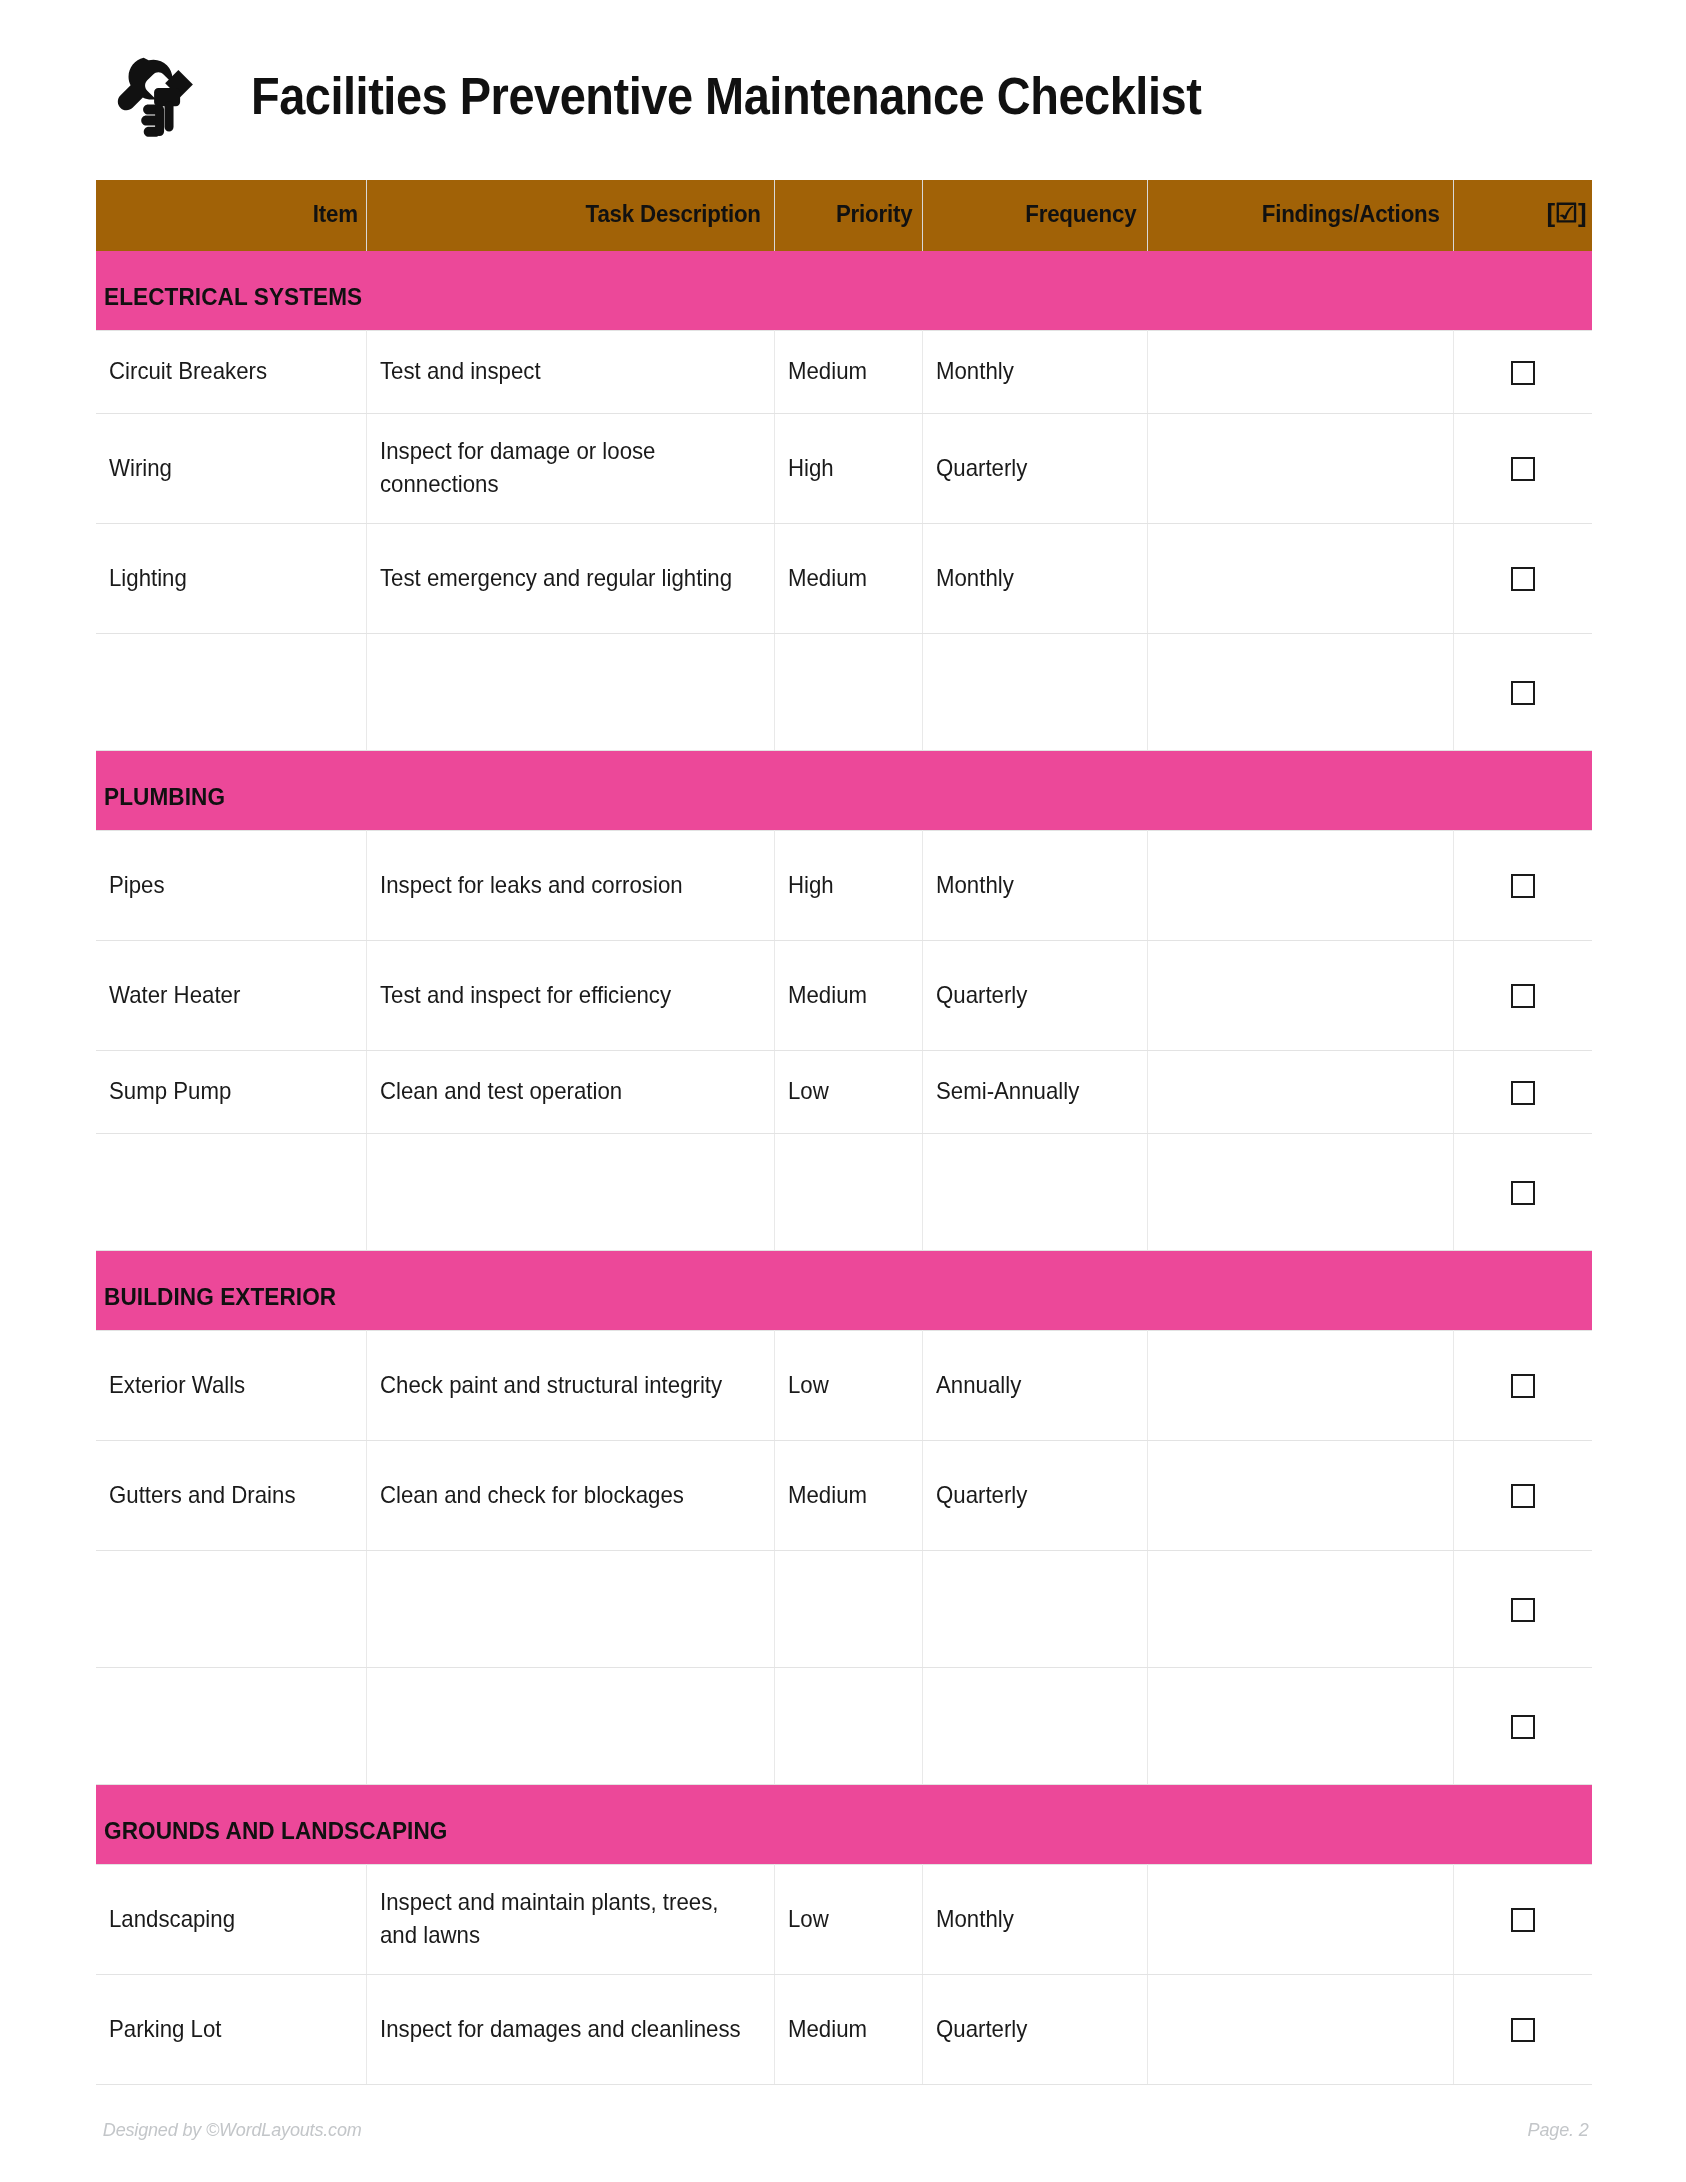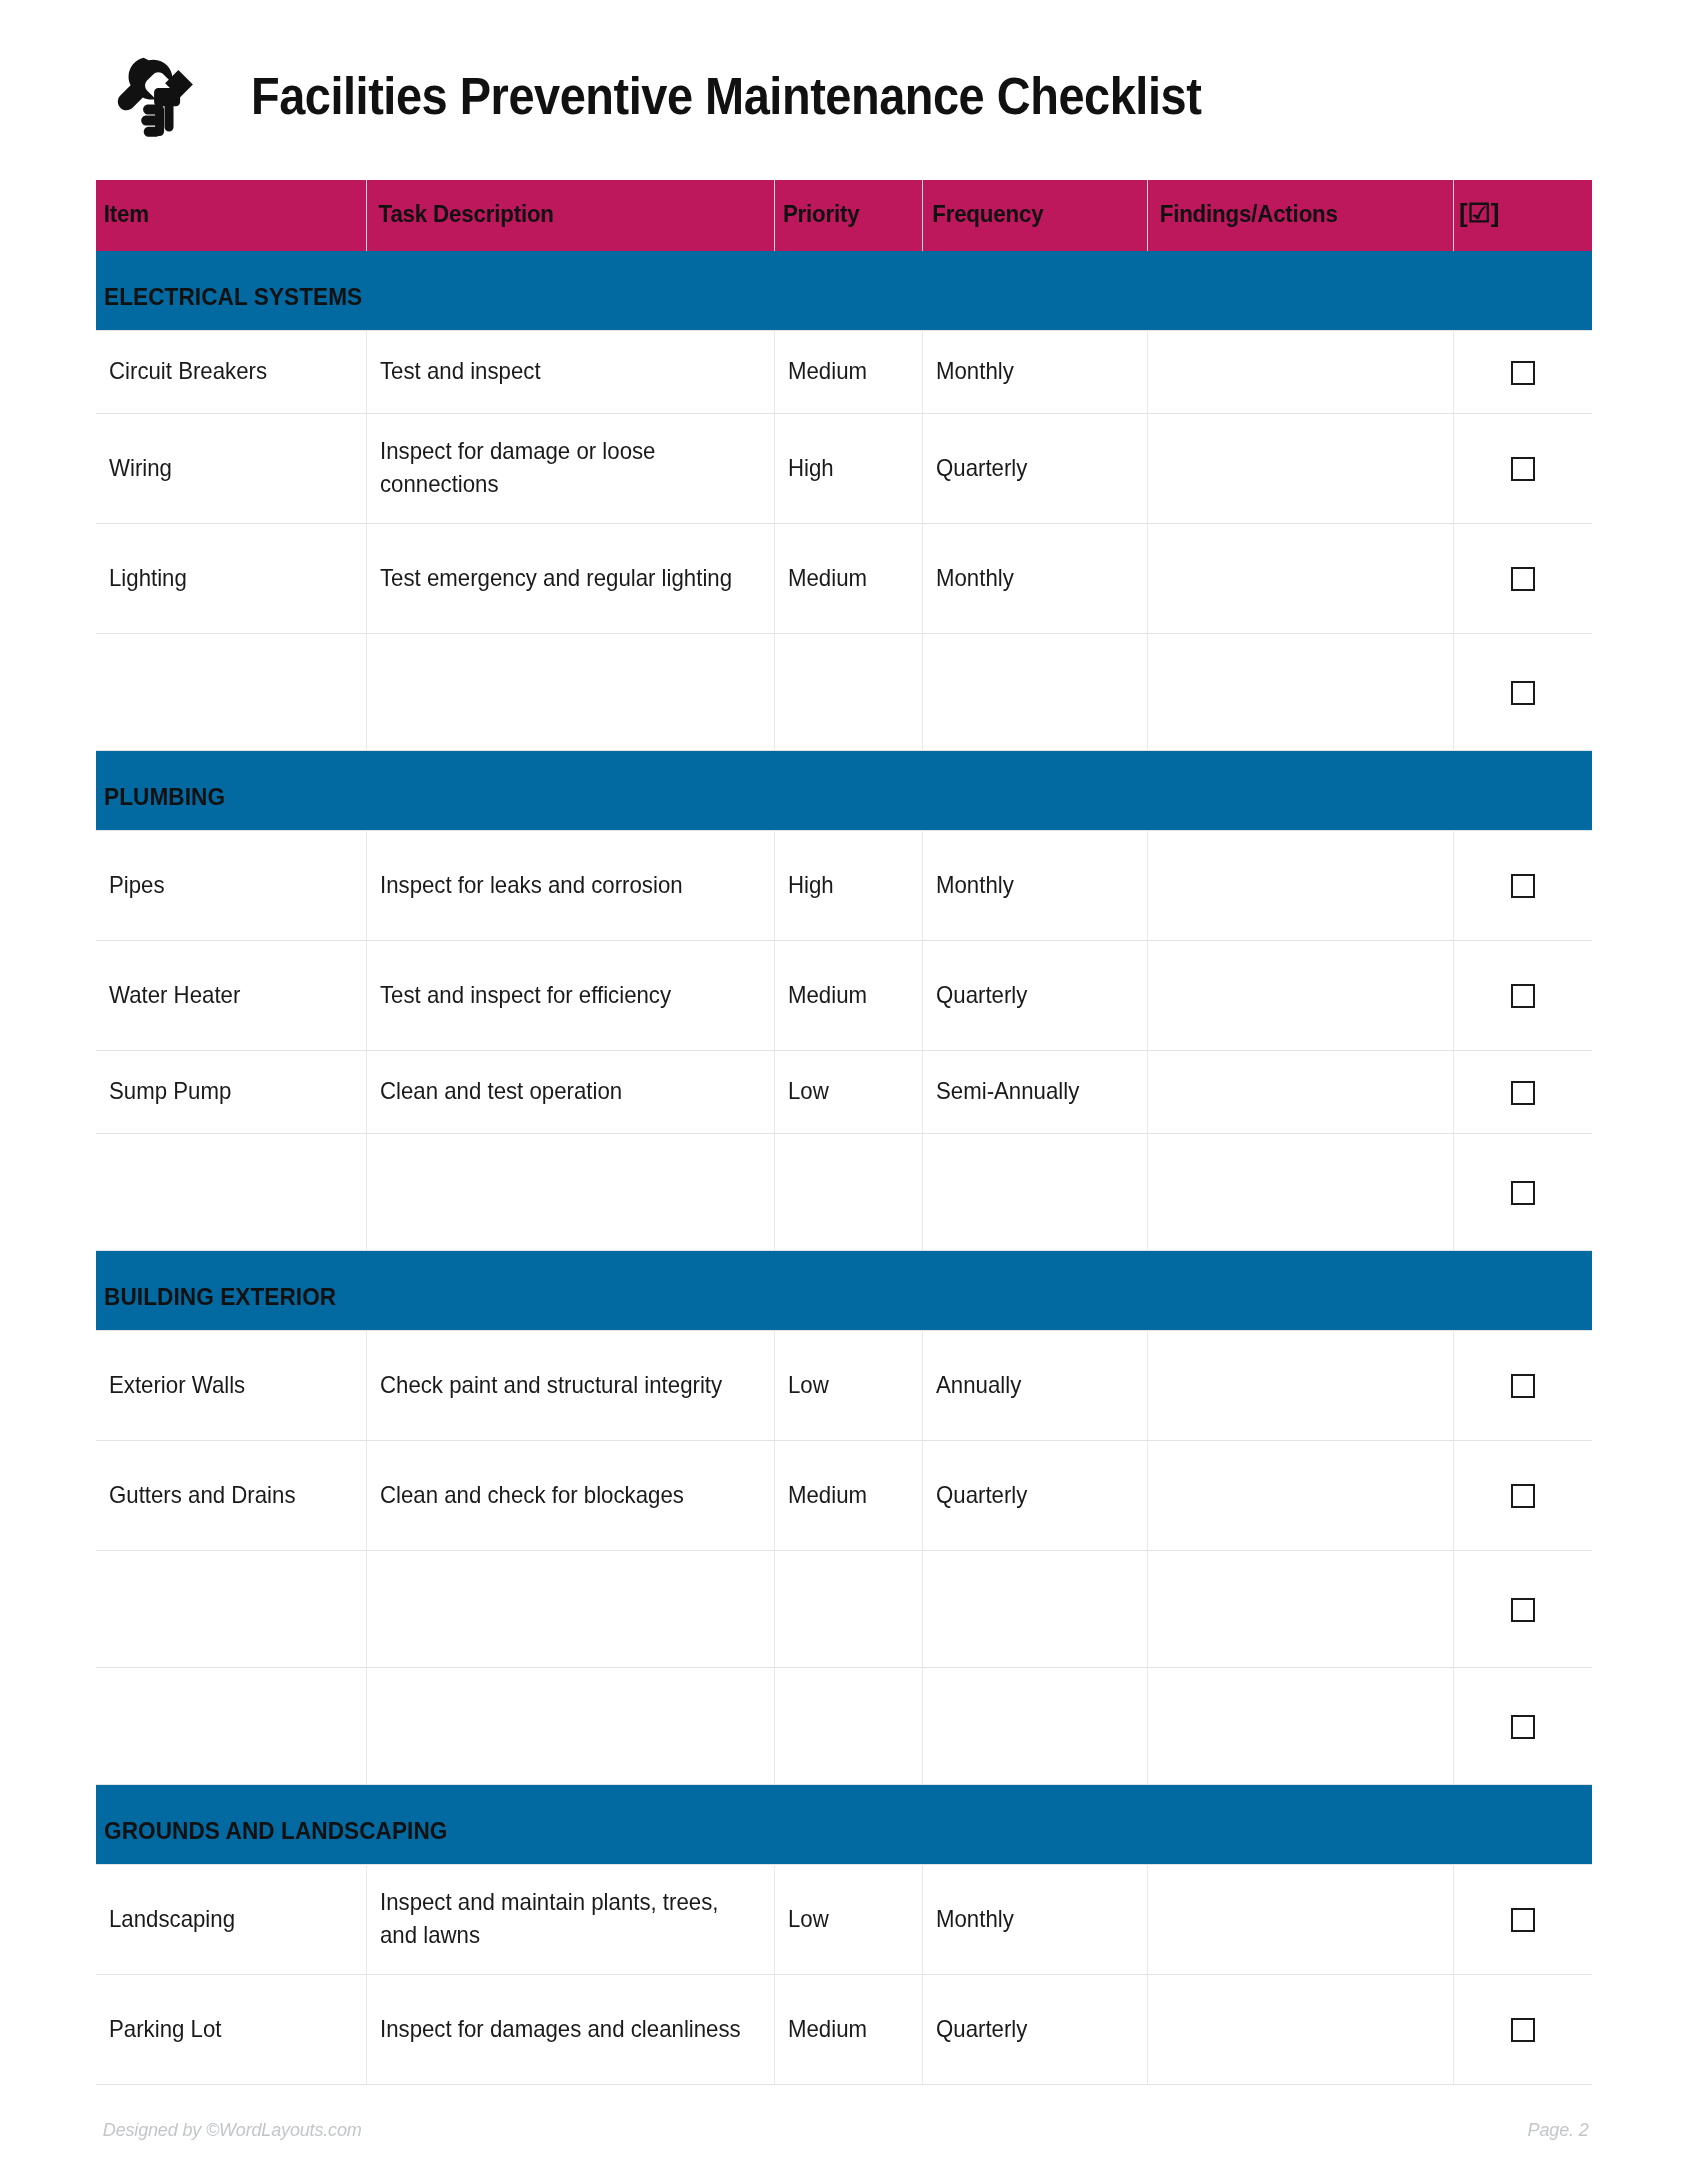--- a/index.html
+++ b/index.html
@@ -59,41 +59,41 @@
     margin-top: 20.6px;
   }
   .checklist col.c-item      { width: 270px; }
   .checklist col.c-task      { width: 408px; }
   .checklist col.c-priority  { width: 148px; }
   .checklist col.c-frequency { width: 225px; }
   .checklist col.c-findings  { width: 306px; }
   .checklist col.c-check     { width: 139px; }
 
   thead th {
-    background: #be185d;
+    background: #a16207;
     font-size: 24px;
     font-weight: bold;
-    text-align: left;
+    text-align: right;
     padding: 20.6px 5.6px 22.5px;
     border-right: 0.9px solid #d8d8d8;
     border-bottom: none;
     color: #111111;
     letter-spacing: -0.2px;
   }
   thead th:last-child { border-right: none; }
   thead th .hdr-txt {
     display: inline-block;
     transform: scaleX(0.93);
   }
 
   
   tr.section-row td {
     border: none;
     padding: 32px 0 19px 7.5px;
-    background: #0369a1;
+    background: #ec4899;
     margin-left: 16px;
   }
   .section-title {
     font-size: 24px;
     font-weight: bold;
     letter-spacing: 0.1px;
     color: #111111;
     display: inline-block;
     transform: scaleX(0.94);
     transform-origin: left center;

